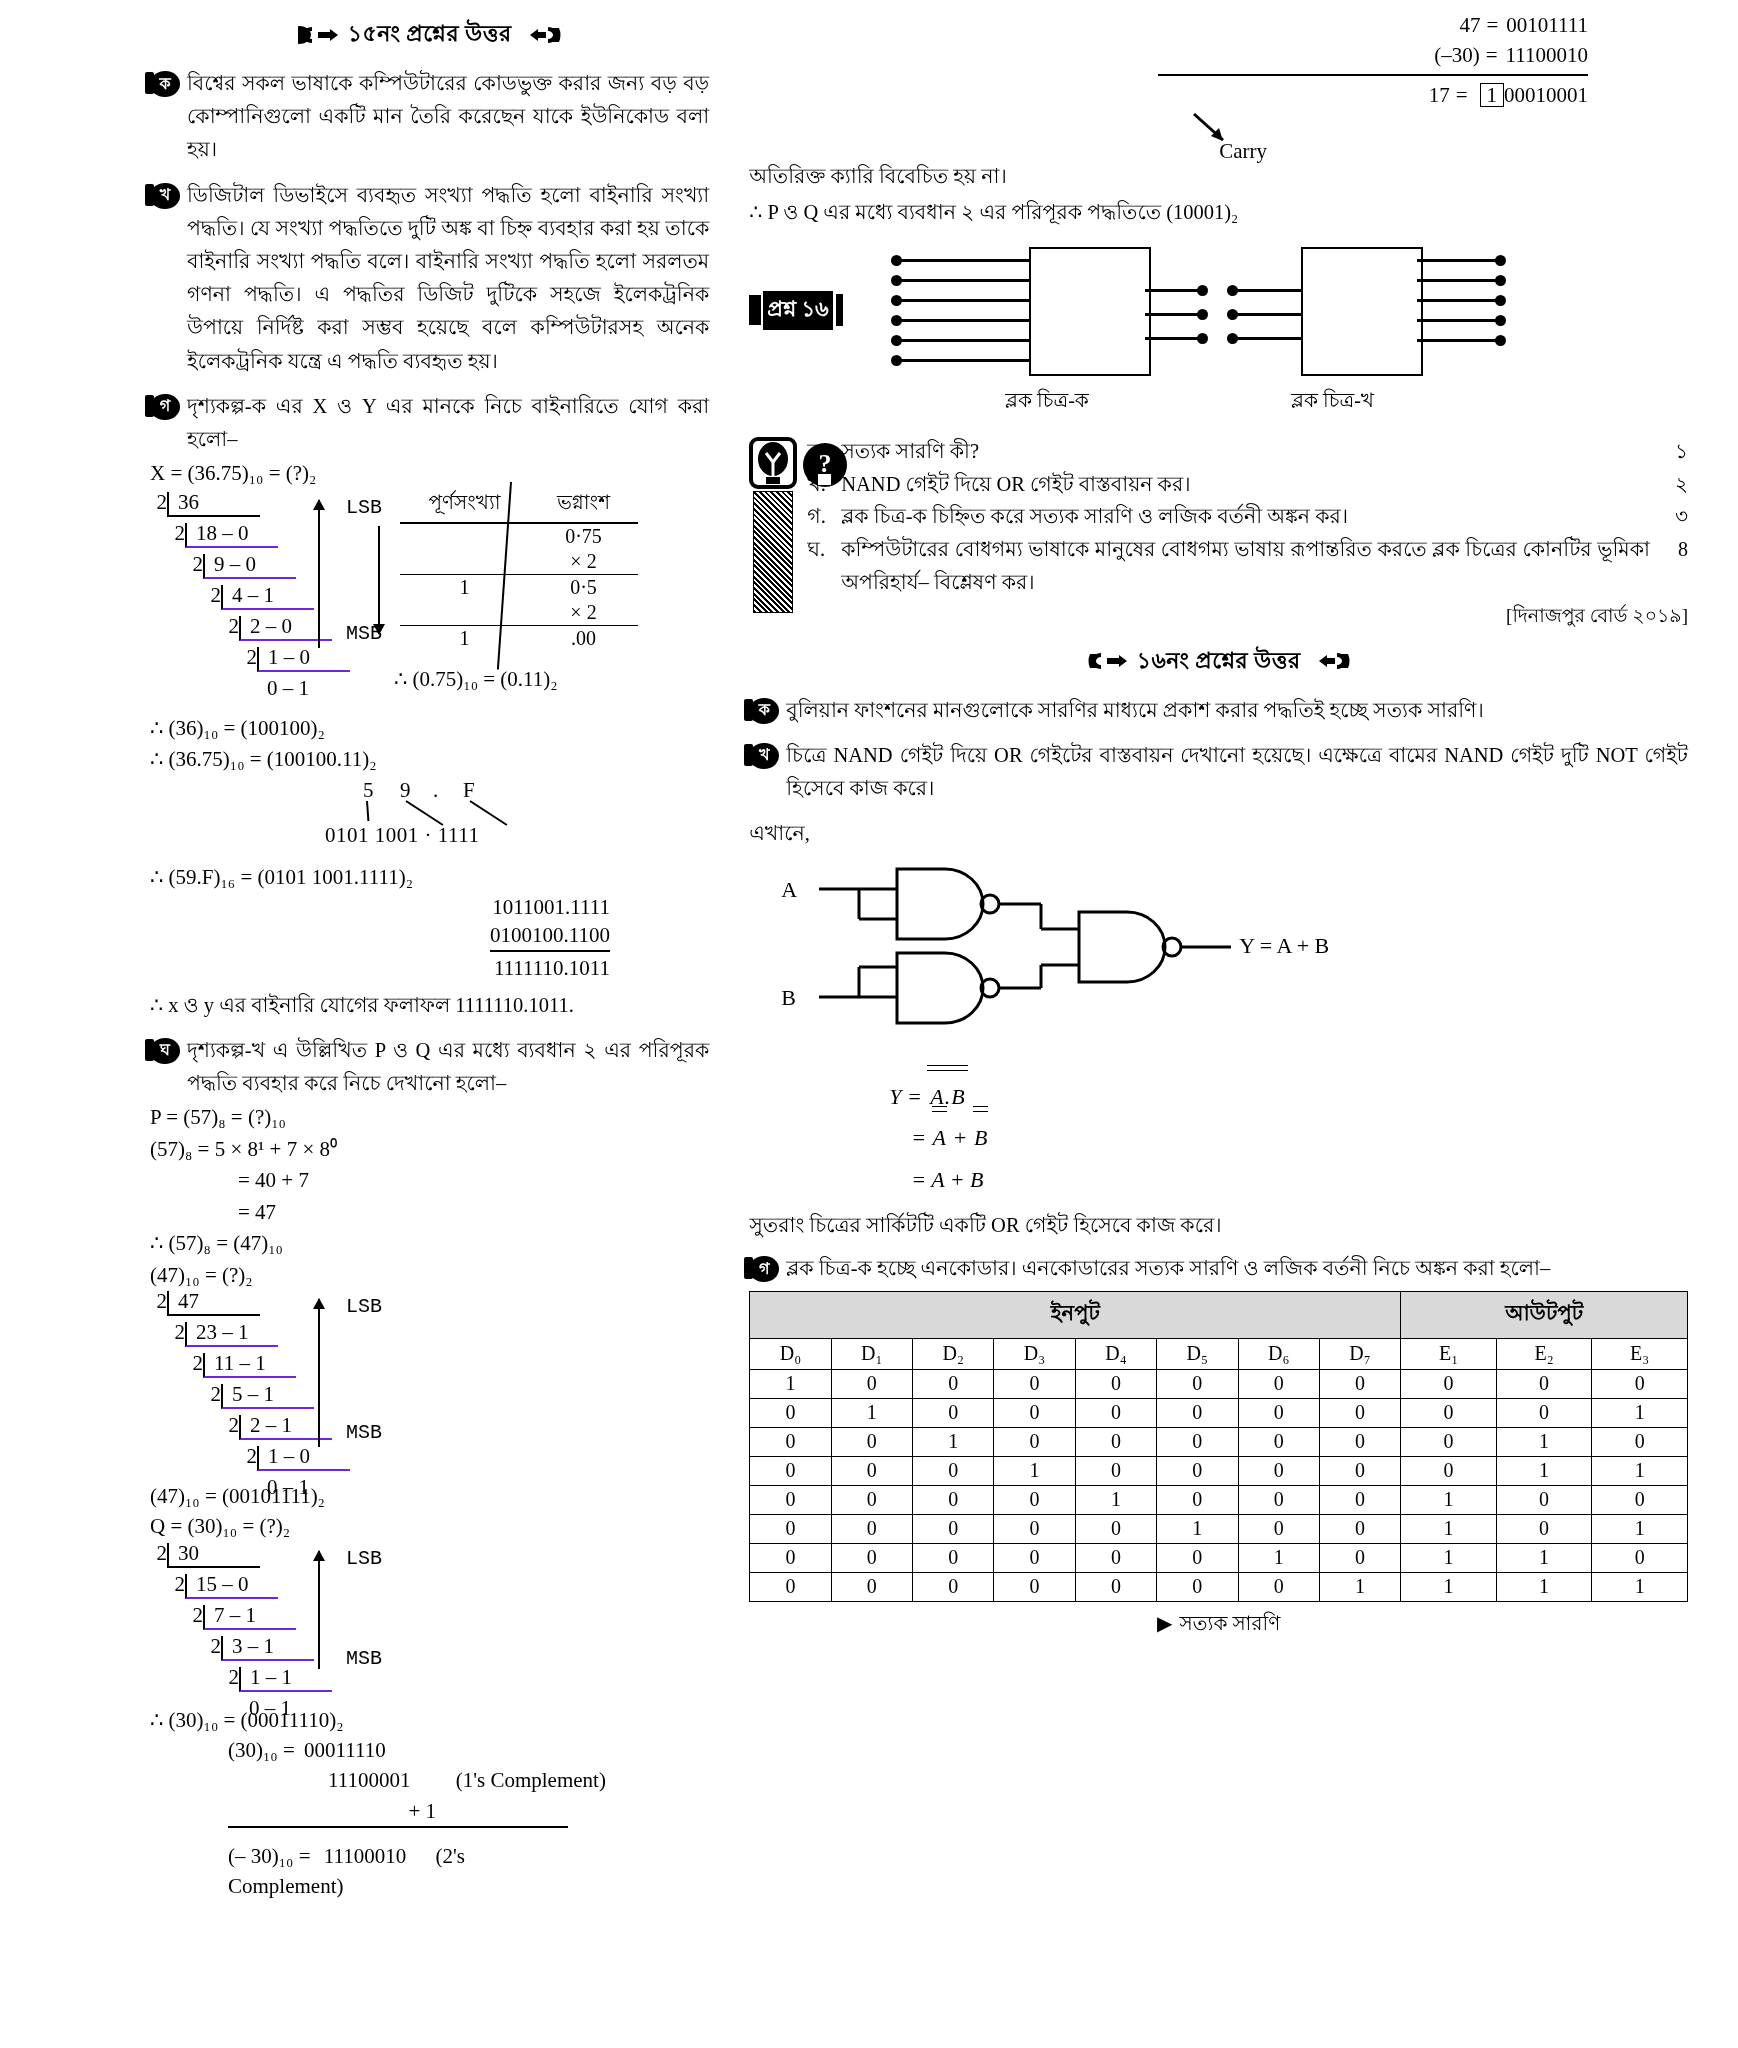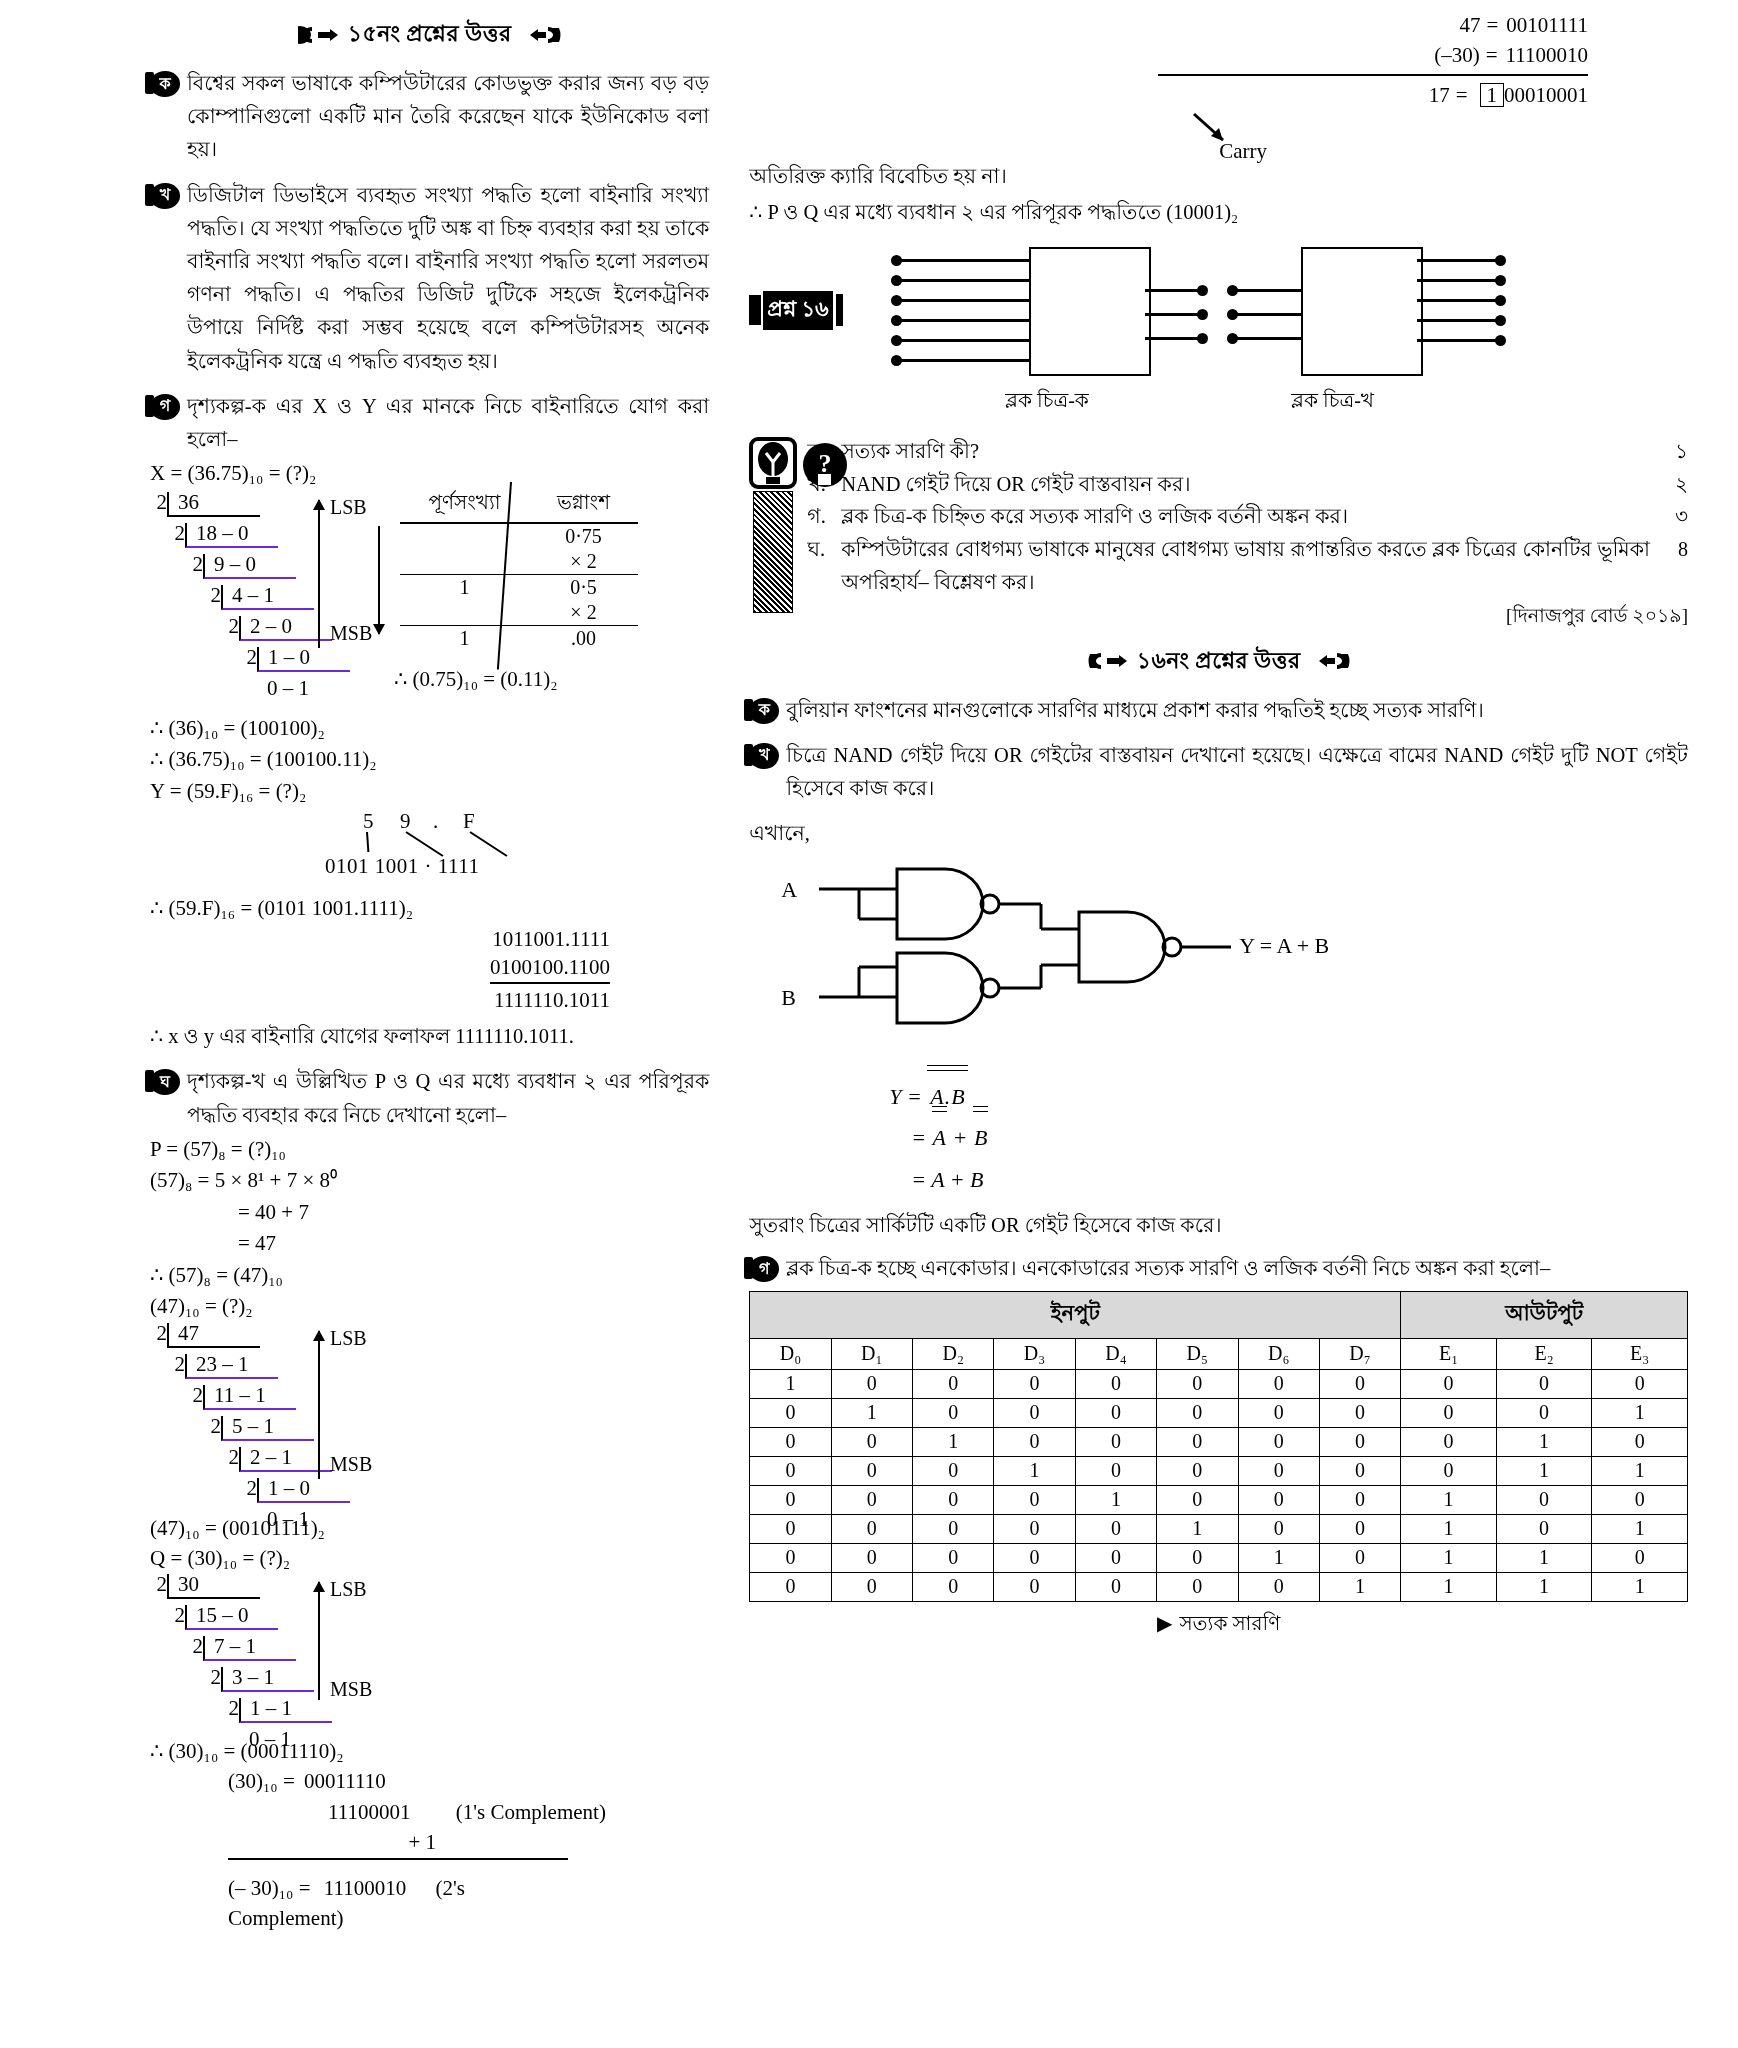--- a/index.html
+++ b/index.html
@@ -70,21 +70,21 @@
   .v-arrow:before{
     content:"";position:absolute;top:-1px;left:-5px;
     border-left:6px solid transparent;border-right:6px solid transparent;
     border-bottom:11px solid #000;
   }
   .v-arrow-down:before{
     content:"";position:absolute;top:auto;bottom:-1px;left:-5px;
     border-left:6px solid transparent;border-right:6px solid transparent;
     border-bottom:none;border-top:11px solid #000;
   }
-  .lbl{position:absolute;font-size:20px;font-family:Liberation Serif, serif;}
+  .lbl{position:absolute;font-size:20px;font-family:Liberation Mono, monospace;margin-left:16px;}
 
   
   .fractab{border-collapse:collapse;font-size:20px;}
   .fractab td,.fractab th{padding:1px 12px;text-align:center;font-weight:normal;}
   .fractab .hdr td{border-bottom:2px solid #000;padding-bottom:2px;}
   .fractab .rule td{border-bottom:1.5px solid #000;}
   .fractab .lcol{min-width:105px;border-right:0;}
   .fractab .rcol{min-width:85px;}
   .frwrap{position:relative;display:inline-block;}
   .frwrap .slash{
@@ -260,21 +260,20 @@
         </div>
       </div>
 
       <div class="v-arrow v-arrow-down" style="left:228px;top:34px;height:108px;"></div>
 
       <div class="math" style="position:absolute;left:244px;top:172px;">∴ (0.75)₁₀ = (0.11)₂</div>
     </div>
 
     <div class="math" style="margin-top:6px;">∴ (36)₁₀ = (100100)₂</div>
     <div class="math">∴ (36.75)₁₀ = (100100.11)₂</div>
-    <div class="math">Y = (59.F)₁₆ = (?)₂</div>
 
     <div class="hexdiag">
       <span class="hx" style="left:213px;top:2px;">5</span>
       <span class="hx" style="left:250px;top:2px;">9</span>
       <span class="hx" style="left:283px;top:2px;">.</span>
       <span class="hx" style="left:313px;top:2px;">F</span>
       <span class="lnk" style="left:217px;top:24px;width:20px;transform:rotate(86deg);"></span>
       <span class="lnk" style="left:256px;top:24px;width:44px;transform:rotate(33deg);"></span>
       <span class="lnk" style="left:320px;top:24px;width:44px;transform:rotate(33deg);"></span>
       <span class="hx mono-num" style="left:175px;top:47px;">0101  1001 · 1111</span>

